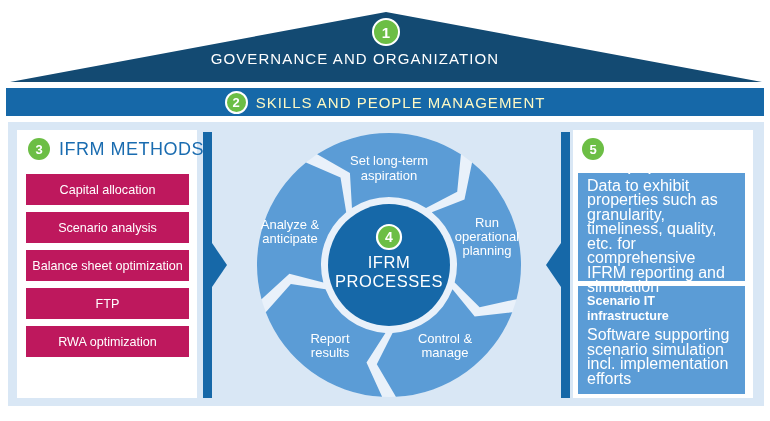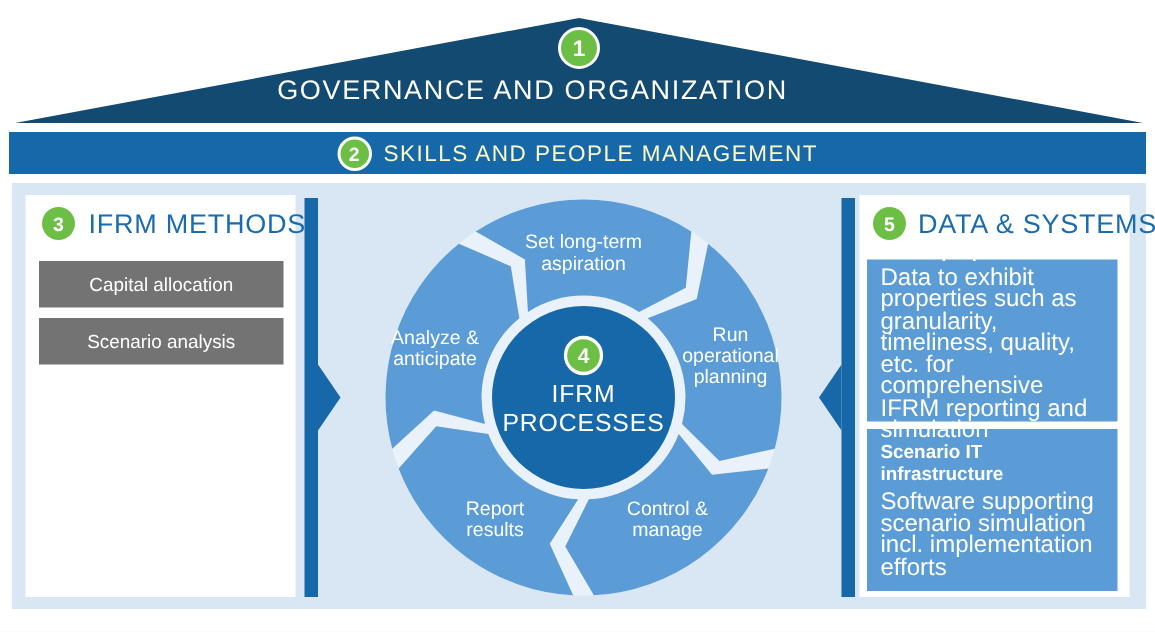--- a/index.html
+++ b/index.html
@@ -2,21 +2,21 @@
 <html><head>
 <meta charset="utf-8">
 <style>
   * { margin:0; padding:0; box-sizing:border-box; }
   body { background:#ffffff; font-family:"Liberation Sans", sans-serif; }
   .canvas { position:relative; width:770px; height:421px; background:#ffffff; overflow:hidden; font-family:"Liberation Sans", sans-serif; }
 
   
   .roof-svg { position:absolute; left:10px; top:12px; width:752px; height:70px; display:block; }
   .roof-label { position:absolute; left:0; top:50px; width:710px; text-align:center;
-                color:#ffffff; font-size:18px; letter-spacing:1.1px; }
+                color:#ffffff; font-size:15px; letter-spacing:1.1px; }
 
   
   .badge { background:#6CBE45; color:#ffffff; font-weight:bold; border-radius:50%;
            display:flex; align-items:center; justify-content:center; flex:0 0 auto; }
   .badge-ring { border:2px solid #ffffff; }
   .badge-28 { width:28px; height:28px; font-size:15px; }
   .badge-23 { width:23px; height:23px; font-size:13px; }
   .badge-22 { width:22px; height:22px; font-size:13px; }
   .badge-roof { position:absolute; left:372px; top:18px; }
 
@@ -30,21 +30,21 @@
 
   
   .panel { position:absolute; top:130px; height:268px; width:180px; background:#ffffff; }
   .panel-left { left:17px; }
   .panel-right { left:573px; }
   .panel-header { display:flex; align-items:center; gap:9px; padding:8px 0 0 11px; }
   .panel-title { color:#1A6CB0; font-size:18px; letter-spacing:0.5px; white-space:nowrap; }
   .panel-right .panel-header { padding-left:9px; gap:8px; }
 
   .btn-list { margin:14px 8px 0 9px; }
-  .method-btn { height:31px; margin-bottom:7px; background:#737373; color:#ffffff; font-size:12.6px;
+  .method-btn { height:31px; margin-bottom:7px; background:#be185d; color:#ffffff; font-size:12.6px;
                 display:flex; align-items:center; justify-content:center; text-align:center; }
 
   .box-list { margin:13px 8px 0 5px; }
   .info-box { background:#5B9CD6; color:#ffffff; height:108px; padding:4px 9px;
               display:flex; flex-direction:column; justify-content:center; }
   .info-box + .info-box { margin-top:5px; }
   .info-box-title { font-weight:bold; font-size:12.6px; line-height:15px; margin-bottom:4px; }
   .info-box-body { font-size:16px; line-height:14.5px; }
 
   
@@ -87,20 +87,23 @@
   <div class="panel panel-left">
     <div class="panel-header">
       <div class="badge badge-22">
         <span>3</span>
       </div>
       <span class="panel-title">IFRM METHODS</span>
     </div>
     <div class="btn-list">
       <div class="method-btn">Capital allocation</div>
       <div class="method-btn">Scenario analysis</div>
+      <div class="method-btn">Balance sheet optimization</div>
+      <div class="method-btn">FTP</div>
+      <div class="method-btn">RWA optimization</div>
     </div>
   </div>
 
   <div class="divider divider-left"></div>
   <div class="arrow arrow-right"></div>
   <div class="divider divider-right"></div>
   <div class="arrow arrow-left"></div>
 
   <svg class="wheel" viewBox="-145 -145 290 290">
     <circle r="132" fill="#E9F1FA"></circle>
@@ -132,21 +135,20 @@
     <text class="seg-label" x="-59" y="92">results</text>
     <text class="seg-label" x="-99" y="-36">Analyze &amp;</text>
     <text class="seg-label" x="-99" y="-22">anticipate</text>
   </svg>
 
   <div class="panel panel-right">
     <div class="panel-header">
       <div class="badge badge-22">
         <span>5</span>
       </div>
-      <span class="panel-title">DATA &amp; SYSTEMS</span>
     </div>
     <div class="box-list">
       <div class="info-box">
         <div class="info-box-title">Fit-for-purpose data</div>
         <div class="info-box-body">Data to exhibit properties such as granularity, timeliness, quality, etc. for comprehensive IFRM reporting and simulation</div>
       </div>
       <div class="info-box">
         <div class="info-box-title">Scenario IT infrastructure</div>
         <div class="info-box-body">Software supporting scenario simulation incl. implementation efforts</div>
       </div>

